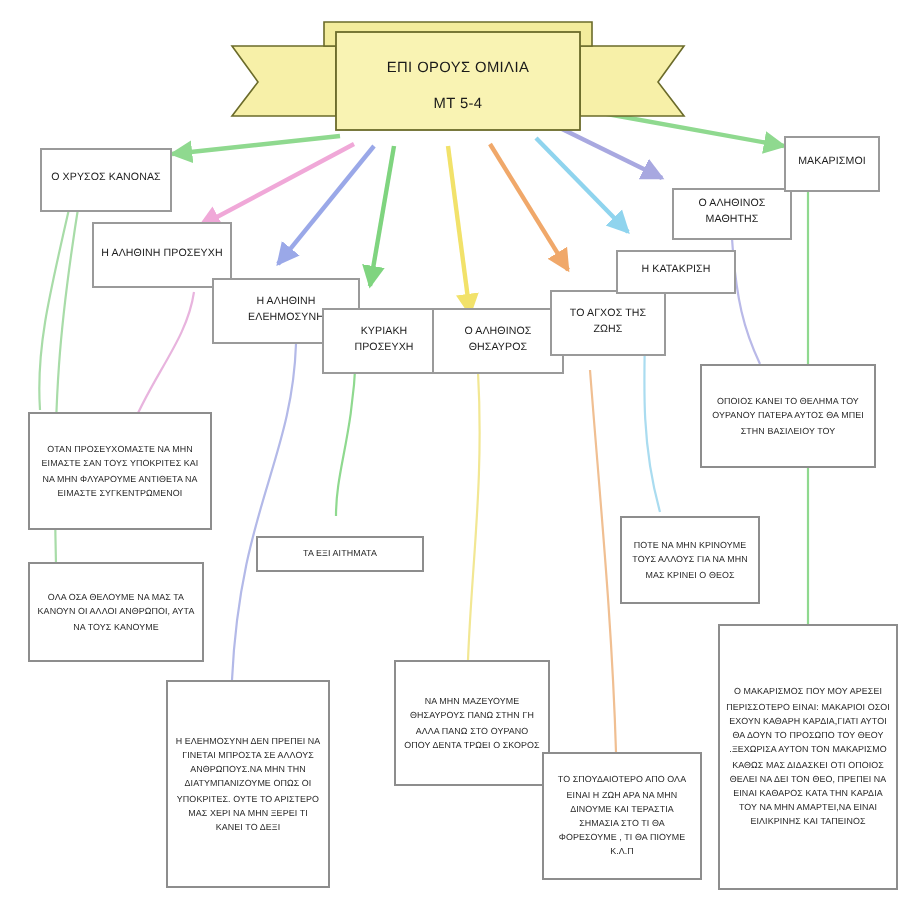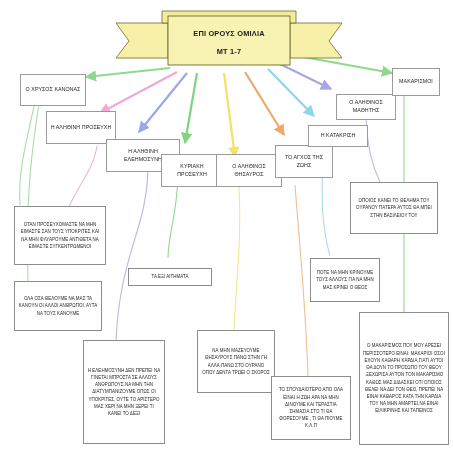--- a/index.html
+++ b/index.html
@@ -9,21 +9,21 @@
 
   .banner{
     position:absolute;left:115px;top:10px;width:228px;height:62px;
   }
   .banner svg{position:absolute;left:0;top:0;}
   .banner-text{
     position:absolute;left:53px;top:10px;width:122px;height:44px;
     display:flex;flex-direction:column;align-items:center;justify-content:center;
     gap:9px;text-align:center;z-index:3;
   }
-  .banner-text span{font-size:7.4px;letter-spacing:.2px;color:#1a1a1a;font-weight:700;white-space:nowrap;}
+  .banner-text span{font-size:7.4px;letter-spacing:.2px;color:#1a1a1a;font-weight:400;white-space:nowrap;}
 
   .node{
     position:absolute;box-sizing:border-box;border:1px solid #9a9a9a;background:#ffffff;
     display:flex;align-items:center;justify-content:center;text-align:center;
     padding:3px 3px;z-index:2;
   }
   .node span{display:block;line-height:1.5;letter-spacing:.05px;}
   .topic span{font-size:5.3px;color:#1c1c1c;}
   .detail{border:1px solid #8d8d8d;}
   .detail span{font-size:4.45px;color:#1f1f1f;line-height:1.62;}
@@ -93,21 +93,21 @@
 
   <div class="banner">
     <svg width="228" height="62" viewBox="0 0 228 62">
       <path d="M1,13 L53,13 L53,48 L1,48 L14,31 Z" fill="#f7f0a8" stroke="#6b6b2a" stroke-width="0.8"></path>
       <path d="M227,13 L175,13 L175,48 L227,48 L214,31 Z" fill="#f7f0a8" stroke="#6b6b2a" stroke-width="0.8"></path>
       <path d="M47,1 L181,1 L181,13 L47,13 Z" fill="#f3ec9c" stroke="#6b6b2a" stroke-width="0.8"></path>
       <rect x="53" y="6" width="122" height="49" fill="#f9f3b3" stroke="#6b6b2a" stroke-width="0.9"></rect>
     </svg>
     <div class="banner-text">
       <span>ΕΠΙ ΟΡΟΥΣ ΟΜΙΛΙΑ</span>
-      <span>ΜΤ 1-7</span>
+      <span>ΜΤ 5-4</span>
     </div>
   </div>
 
   <div class="node topic" style="left:20px;top:74px;width:66px;height:32px;">
     <span>Ο ΧΡΥΣΟΣ ΚΑΝΟΝΑΣ</span>
   </div>
 
   <div class="node topic" style="left:46px;top:111px;width:70px;height:33px;">
     <span>Η ΑΛΗΘΙΝΗ ΠΡΟΣΕΥΧΗ</span>
   </div>

